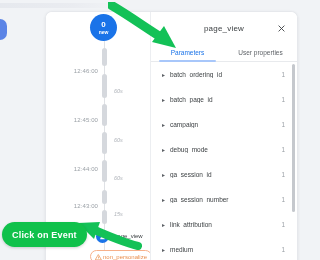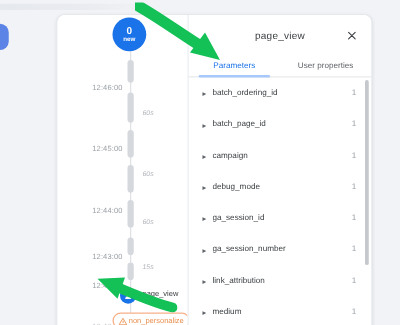--- a/index.html
+++ b/index.html
@@ -299,14 +299,17 @@
   <svg class="annot arrow-top" width="82" height="52" viewBox="0 0 82 52">
     <path d="M3 3 C22 14, 38 26, 56 37" stroke="#13c157" stroke-width="9" stroke-linecap="round" fill="none"></path>
     <path d="M68 46 L44 40 L56 24 Z" fill="#13c157"></path>
   </svg>
 
   <svg class="annot arrow-bottom" width="66" height="32" viewBox="0 0 66 32">
     <path d="M62 28 C46 24, 30 17, 14 10" stroke="#13c157" stroke-width="8" stroke-linecap="round" fill="none"></path>
     <path d="M2 5 L24 4 L18 21 Z" fill="#13c157"></path>
   </svg>
 
+  <div class="cta">
+    <span class="cta-text">Click on Event</span>
+  </div>
 
 </div>
 
 </body></html>

